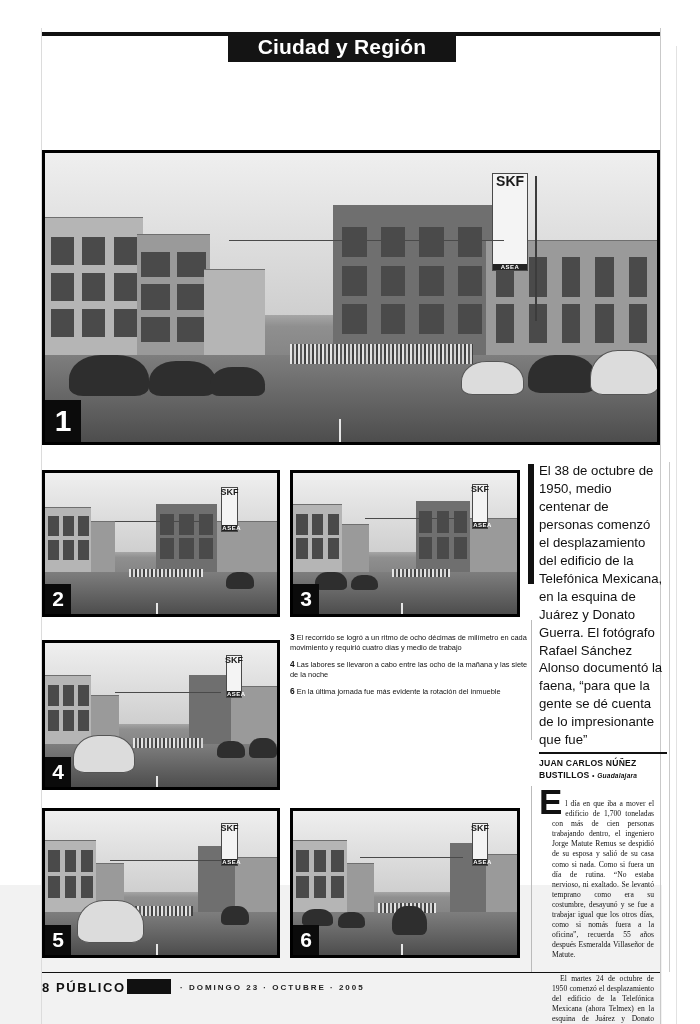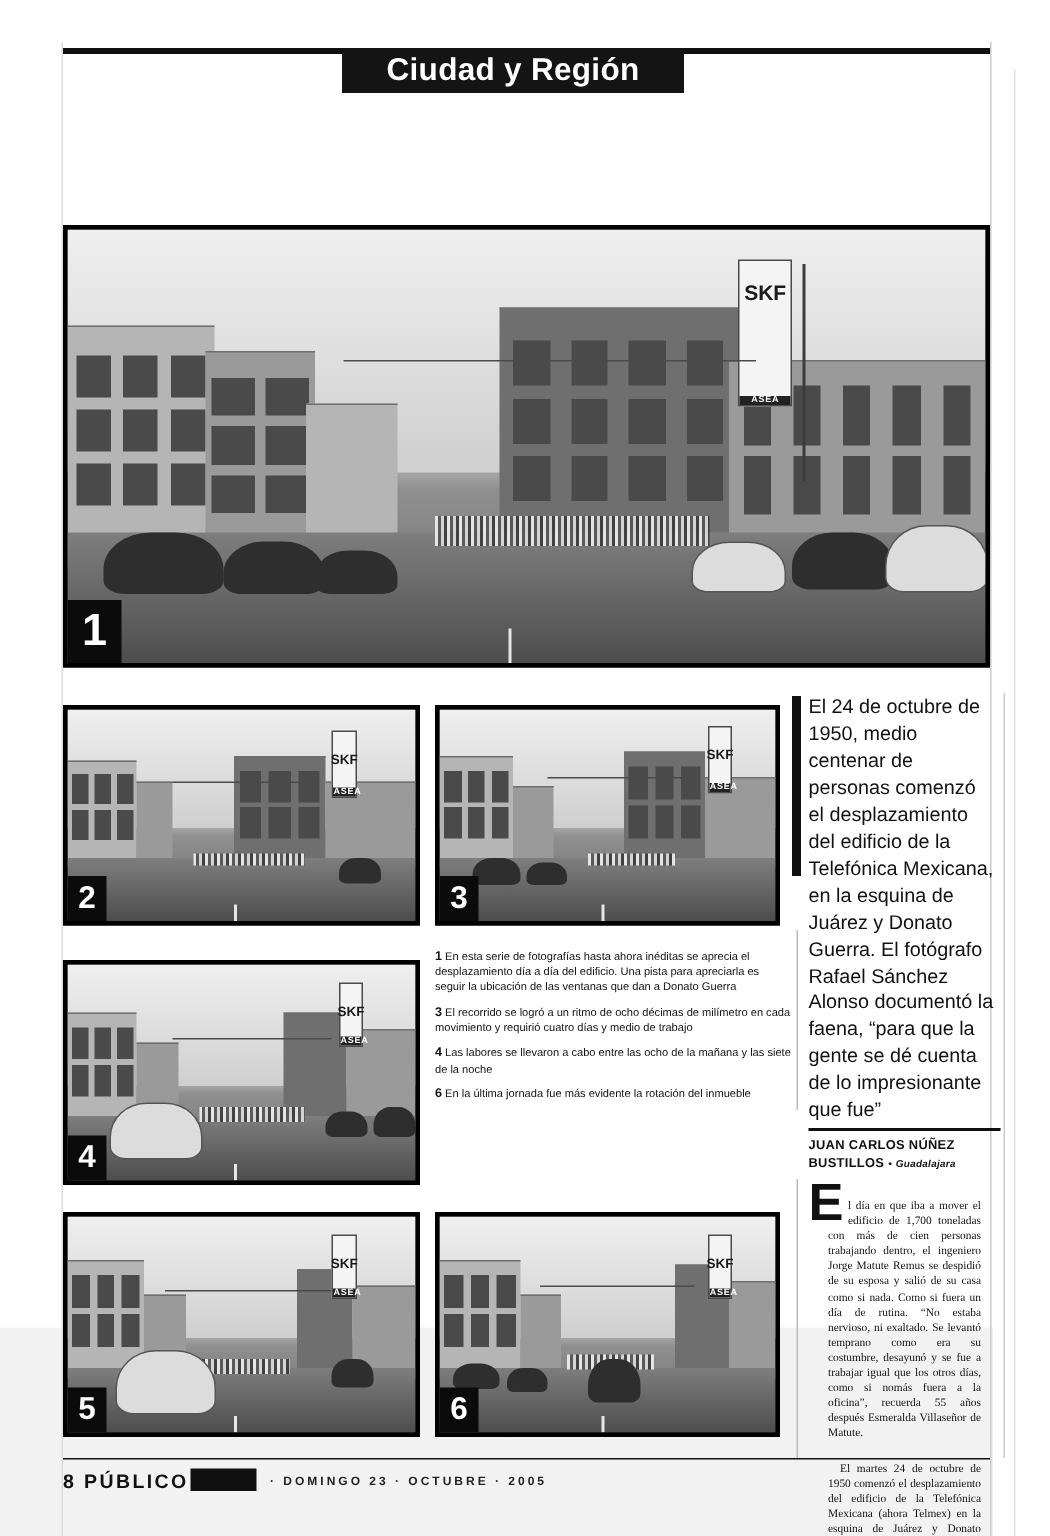--- a/index.html
+++ b/index.html
@@ -146,21 +146,21 @@
     background: #f4f4f4;
     border: 1px solid #4a4a4a;
     color: #1a1a1a;
     font-weight: bold;
     font-family: "Liberation Sans", sans-serif;
     display: flex;
     flex-direction: column;
     align-items: center;
     justify-content: flex-start;
     line-height: 1;
-    padding-top: 14px;
+    padding-top: 0;
     box-sizing: border-box;
   }
   .skf b { display: block; }
   .skf .asea {
     margin-top: auto;
     background: #222; color: #fff;
     width: 100%;
     text-align: center;
     font-size: 6px;
     letter-spacing: .5px;
@@ -584,44 +584,40 @@
         </div>
       <div class="crowd" style="left:38%;top:64%;width:26%;height:7%"></div>
       <div class="car" style="left:44%;top:66%;width:16%;height:20%"></div>
       <div class="car" style="left:4%;top:68%;width:14%;height:12%"></div>
       <div class="car" style="left:20%;top:70%;width:12%;height:11%"></div>
     </div>
     <div class="badge">6</div>
   </div>
 
   <div class="deck-bar"></div>
-  <div class="deck">El 24 de octubre de 1950, medio centenar de personas comenzó el desplazamiento del edificio de la Telefónica Mexicana, en la esquina de Juárez y Donato Guerra. El fotógrafo Rafael Sánchez Alonso documentó la faena, “para que la gente se dé cuenta de lo impresionante que fue”</div>
+  <div class="deck">El 38 de octubre de 1950, medio centenar de personas comenzó el desplazamiento del edificio de la Telefónica Mexicana, en la esquina de Juárez y Donato Guerra. El fotógrafo Rafael Sánchez Alonso documentó la faena, “para que la gente se dé cuenta de lo impresionante que fue”</div>
 
   <div class="vrule-a"></div>
   <div class="vrule-b"></div>
   <div class="vrule-c"></div>
 
   <div class="byline">
     <span>JUAN CARLOS NÚÑEZ BUSTILLOS</span>
     <span class="city">•</span>
     <span class="city">Guadalajara</span>
   </div>
 
   <div class="body-col">
     <span class="dropcap">E</span>
     <p>l día en que iba a mover el edificio de 1,700 toneladas con más de cien personas trabajando dentro, el ingeniero Jorge Matute Remus se despidió de su esposa y salió de su casa como si nada. Como si fuera un día de rutina. “No estaba nervioso, ni exaltado. Se levantó temprano como era su costumbre, desayunó y se fue a trabajar igual que los otros días, como si nomás fuera a la oficina”, recuerda 55 años después Esmeralda Villaseñor de Matute.</p>
     <p>El martes 24 de octubre de 1950 comenzó el desplazamiento del edificio de la Telefónica Mexicana (ahora Telmex) en la esquina de Juárez y Donato Guerra. Ter-</p>
   </div>
 
   <div class="caption-list">
     <div class="cap">
-      <span class="n">1</span>
-      <span>En esta serie de fotografías hasta ahora inéditas se aprecia el desplazamiento día a día del edificio. Una pista para apreciarla es seguir la ubicación de las ventanas que dan a Donato Guerra</span>
-    </div>
-    <div class="cap">
       <span class="n">3</span>
       <span>El recorrido se logró a un ritmo de ocho décimas de milímetro en cada movimiento y requirió cuatro días y medio de trabajo</span>
     </div>
     <div class="cap">
       <span class="n">4</span>
       <span>Las labores se llevaron a cabo entre las ocho de la mañana y las siete de la noche</span>
     </div>
     <div class="cap">
       <span class="n">6</span>
       <span>En la última jornada fue más evidente la rotación del inmueble</span>

